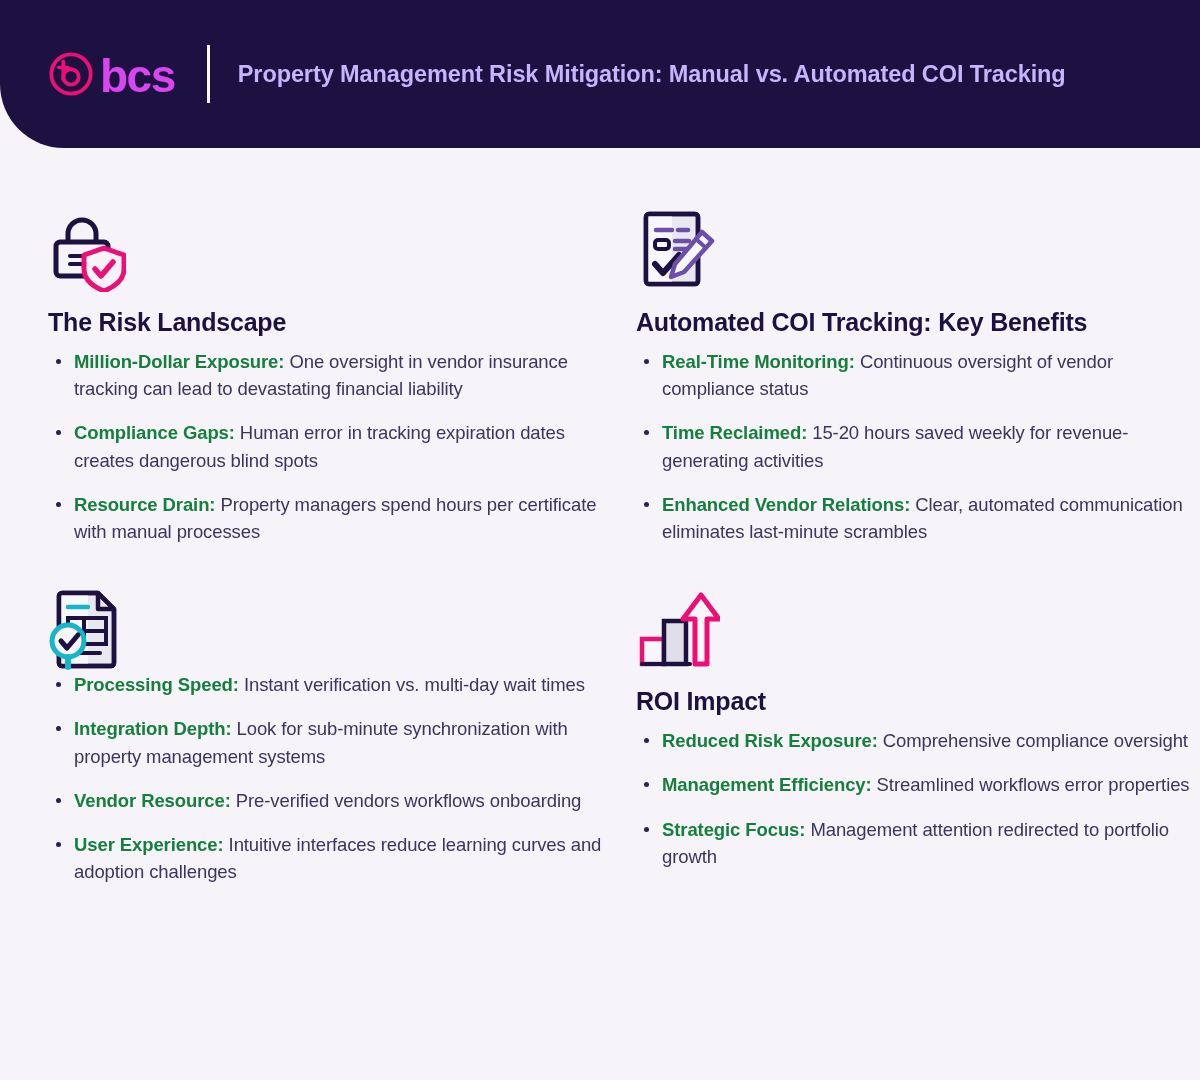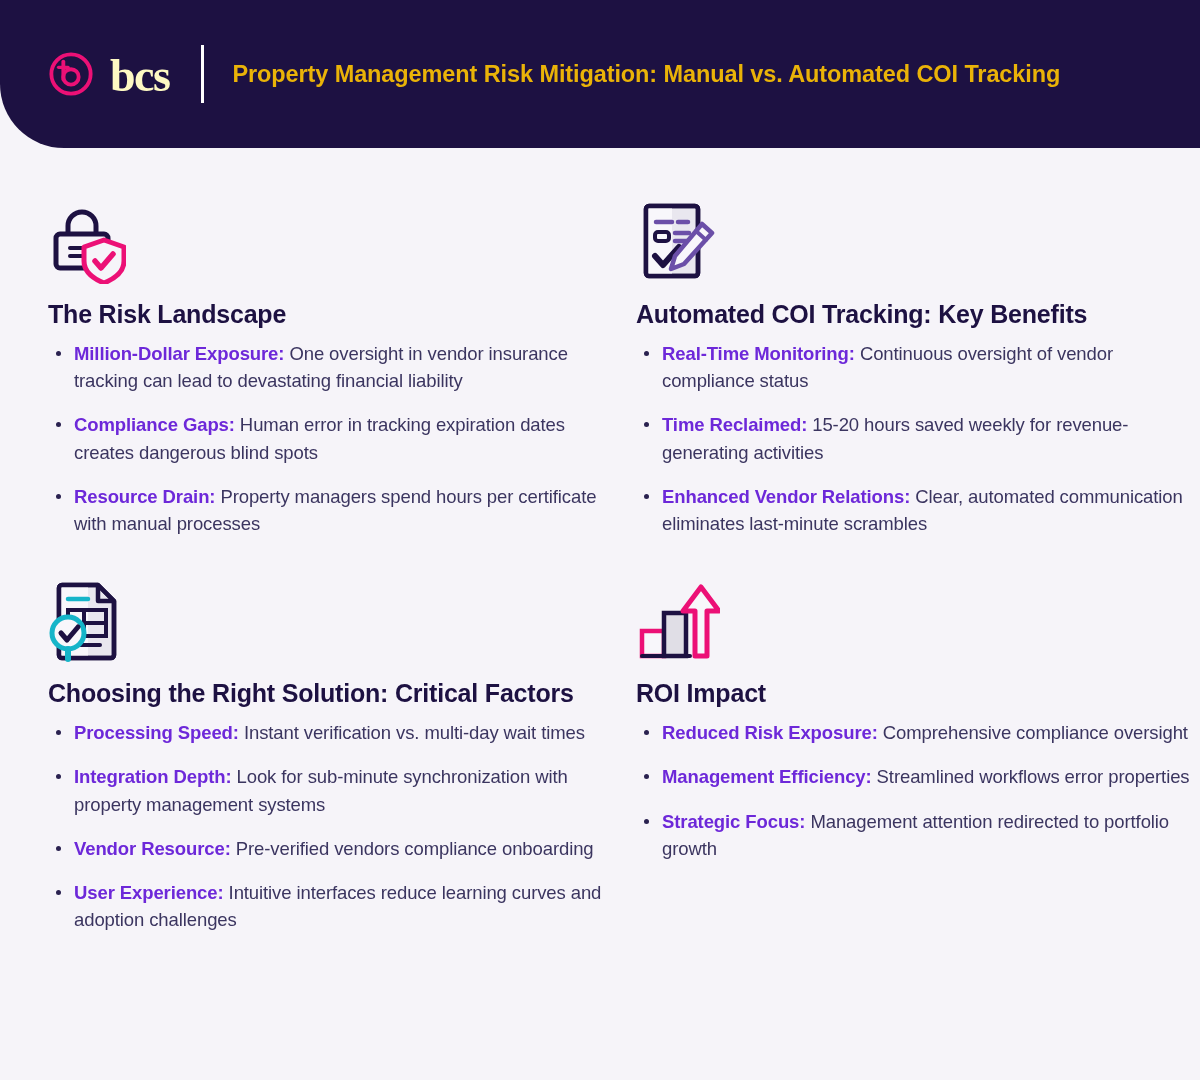--- a/index.html
+++ b/index.html
@@ -25,51 +25,50 @@
     display: flex;
     align-items: center;
     padding-left: 48px;
   }
 
   .logo-block { display: flex; align-items: center; flex: 0 0 auto; }
 
   .logo-mark { width: 46px; height: 46px; display: block; }
 
   .logo-word {
-    color: #fef9c3;
+    color: #d946ef;
     font-size: 46px;
     font-weight: bold;
     letter-spacing: -1.5px;
-    margin-left: 16px;
+    margin-left: 6px;
     line-height: 1;
     position: relative;
     top: 2px;
-    font-family: Liberation Serif, serif;
   }
 
   .divider {
     width: 3px;
     height: 58px;
     background: #ffffff;
     margin: 0 28px 0 32px;
     flex: 0 0 auto;
   }
 
   .header-title {
-    color: #eab308;
+    color: #c4b5fd;
     font-size: 23.5px;
     font-weight: bold;
     letter-spacing: -0.1px;
     line-height: 1.2;
   }
 
   
   .content {
     position: absolute;
-    top: 148px; left: 0;
+    top: 156px; left: 0;
     width: 1200px;
     display: grid;
     grid-template-columns: 570px 570px;
     column-gap: 18px;
     padding: 0 0 0 48px;
   }
 
   .quadrant { padding-top: 44px; }
   .quadrant.q3, .quadrant.q4 { padding-top: 34px; }
 
@@ -103,21 +102,21 @@
     content: "";
     position: absolute;
     left: 8px;
     top: 11px;
     width: 5px;
     height: 5px;
     border-radius: 50%;
     background: #2a2150;
   }
 
-  .b-label { font-weight: bold; color: #6d28d9; }
+  .b-label { font-weight: bold; color: #15803d; }
 </style>
 </head>
 <body>
 
 <div class="page">
 
   <div class="header">
 
     <div class="logo-block">
       <span>
@@ -187,25 +186,24 @@
           <path d="M50 4 v16 h16" fill="none" stroke="#1d1142" stroke-width="4.5" stroke-linejoin="round"></path>
           <path d="M20 18 h20" stroke="#16b5c9" stroke-width="4.5" stroke-linecap="round"></path>
           <rect x="20" y="29" width="38" height="26" stroke="#1d1142" stroke-width="4" fill="none"></rect>
           <path d="M20 42 h38 M36 29 v26" stroke="#1d1142" stroke-width="4"></path>
           <path d="M20 64 h32" stroke="#1d1142" stroke-width="4" stroke-linecap="round"></path>
           <circle cx="20" cy="52" r="16" fill="#f8f7fb" stroke="#16b5c9" stroke-width="5"></circle>
           <path d="M13 52 l6 7 11-13" stroke="#1d1142" stroke-width="5" stroke-linecap="round" stroke-linejoin="round" fill="none"></path>
           <path d="M20 68 v10" stroke="#16b5c9" stroke-width="6" stroke-linecap="round"></path>
         </svg>
       </div>
-      <h2 class="section-heading">Choosing the Right Solution: Critical Factors</h2>
       <ul class="bullets">
         <li><span class="b-label">Processing Speed:</span><span> Instant verification vs. multi-day wait times</span></li>
         <li><span class="b-label">Integration Depth:</span><span> Look for sub-minute synchronization with property management systems</span></li>
-        <li><span class="b-label">Vendor Resource:</span><span> Pre-verified vendors compliance onboarding</span></li>
+        <li><span class="b-label">Vendor Resource:</span><span> Pre-verified vendors workflows onboarding</span></li>
         <li><span class="b-label">User Experience:</span><span> Intuitive interfaces reduce learning curves and adoption challenges</span></li>
       </ul>
     </div>
 
     <div class="quadrant q4">
       <div class="icon-wrap">
         <svg width="84" height="82" viewBox="0 0 84 82" fill="none">
           <rect x="6" y="50" width="22" height="25" stroke="#ec1076" stroke-width="4.5" fill="#f8f7fb"></rect>
           <rect x="28" y="32" width="22" height="43" fill="#e0dee6" stroke="#1d1142" stroke-width="4.5"></rect>
           <path d="M50 28 h12" stroke="#1d1142" stroke-width="4.5" stroke-linecap="round"></path>

